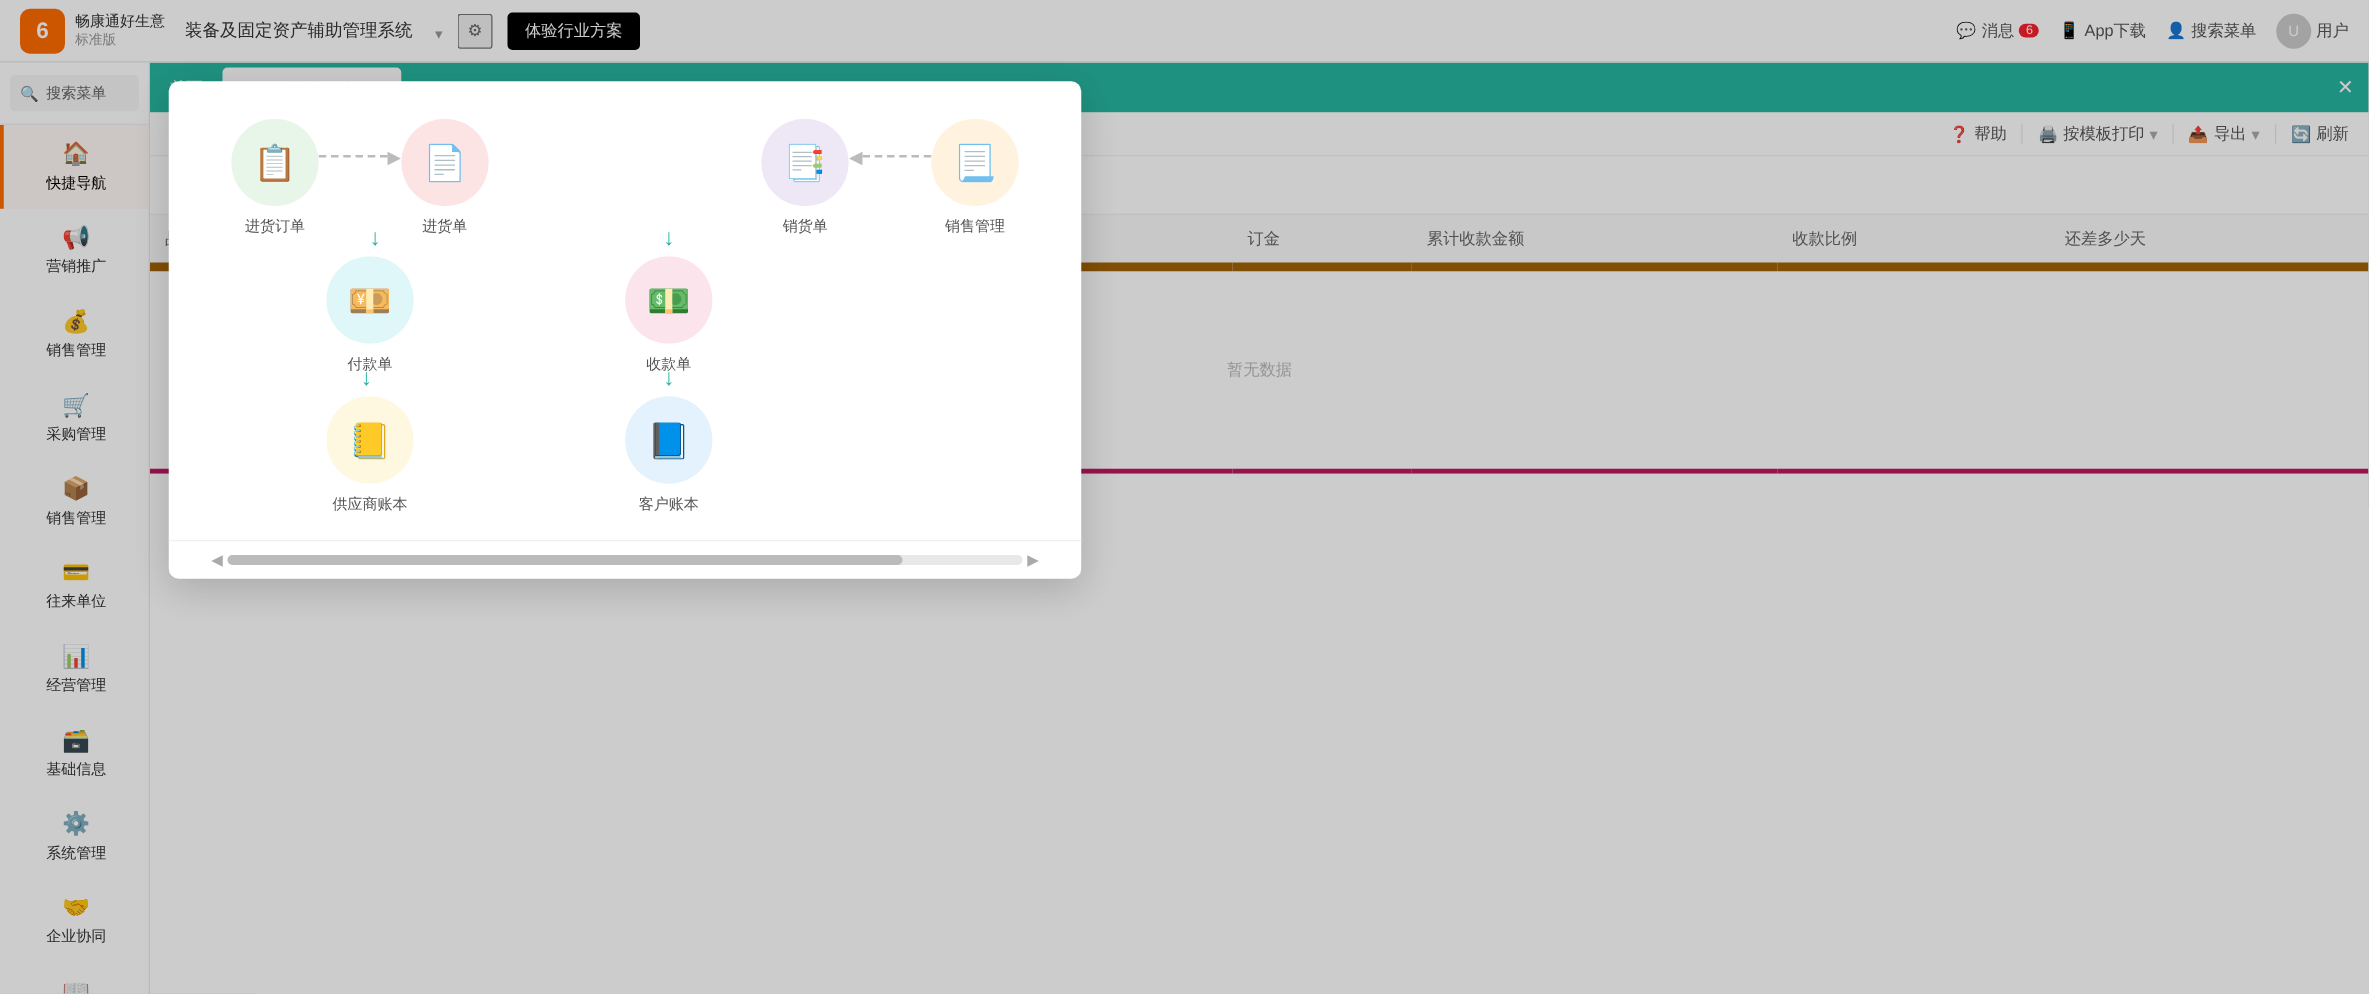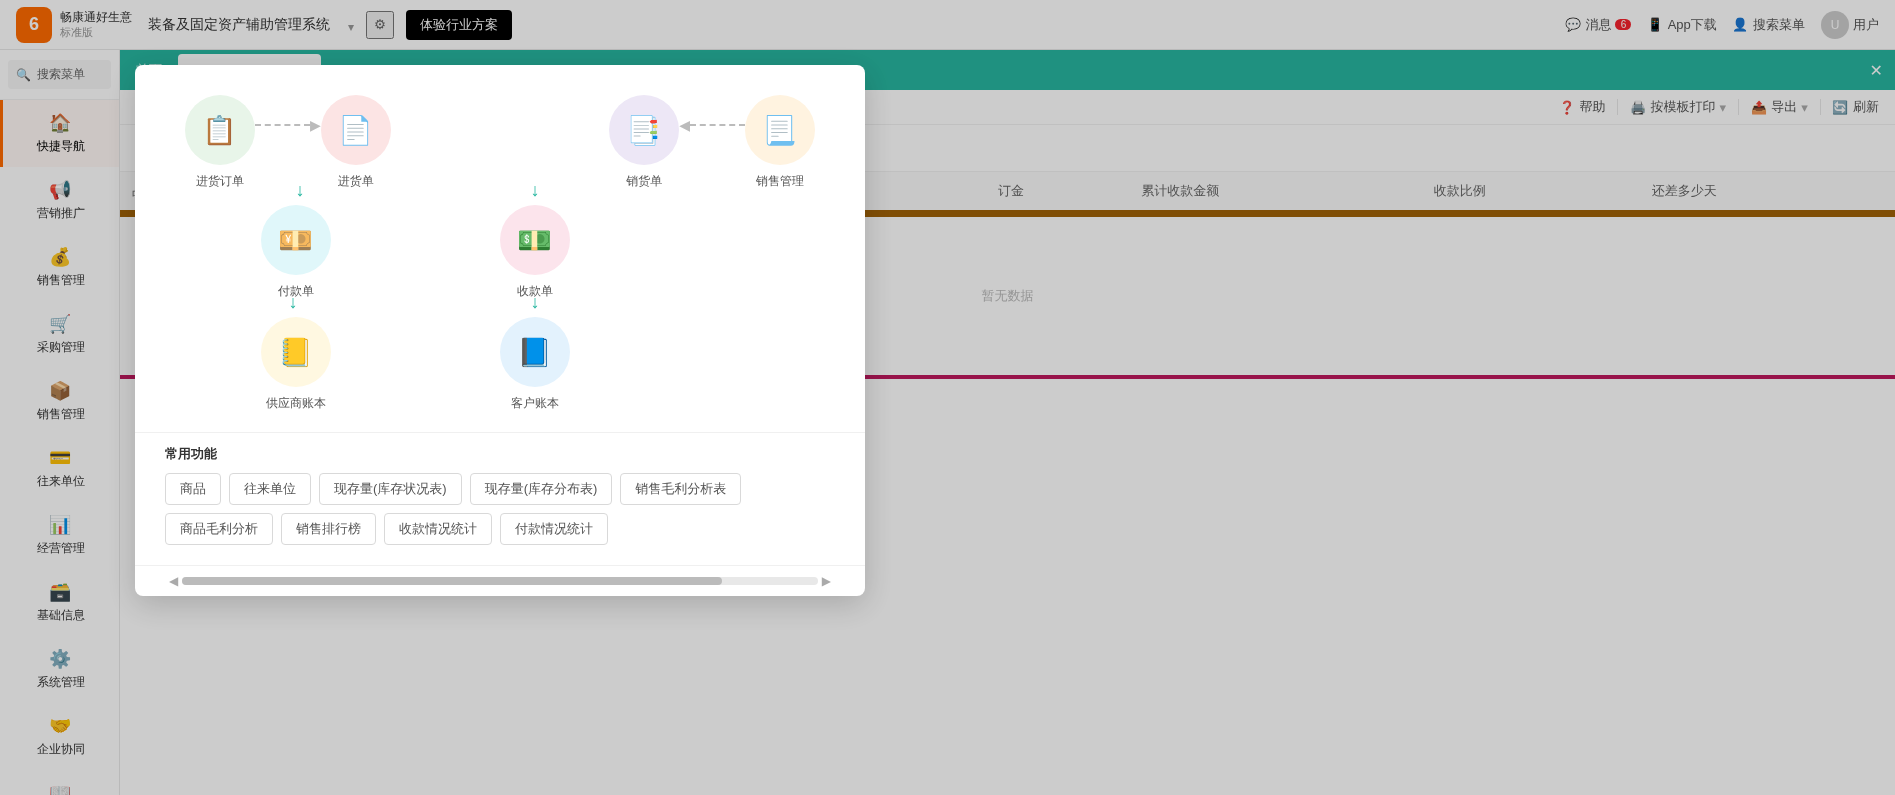--- a/index.html
+++ b/index.html
@@ -394,34 +394,20 @@
         </div>
         <div style="width:50%;display:flex;">
           <div class="flow-node">
             <div class="flow-circle blue">📘</div>
             <div class="flow-label">客户账本</div>
           </div>
         </div>
       </div>
     </div>
 
-    <div class="common-section">
-      <div class="common-title">常用功能</div>
-      <div class="common-btns">
-        <button class="common-btn">商品</button>
-        <button class="common-btn">往来单位</button>
-        <button class="common-btn">现存量(库存状况表)</button>
-        <button class="common-btn">现存量(库存分布表)</button>
-        <button class="common-btn">销售毛利分析表</button>
-        <button class="common-btn">商品毛利分析</button>
-        <button class="common-btn">销售排行榜</button>
-        <button class="common-btn">收款情况统计</button>
-        <button class="common-btn">付款情况统计</button>
-      </div>
-    </div>
 
     <div class="scroll-area">
       <span class="scroll-arrow">◀</span>
       <div class="scroll-track">
         <div class="scroll-thumb"></div>
       </div>
       <span class="scroll-arrow">▶</span>
     </div>
   </div>
 </div>

